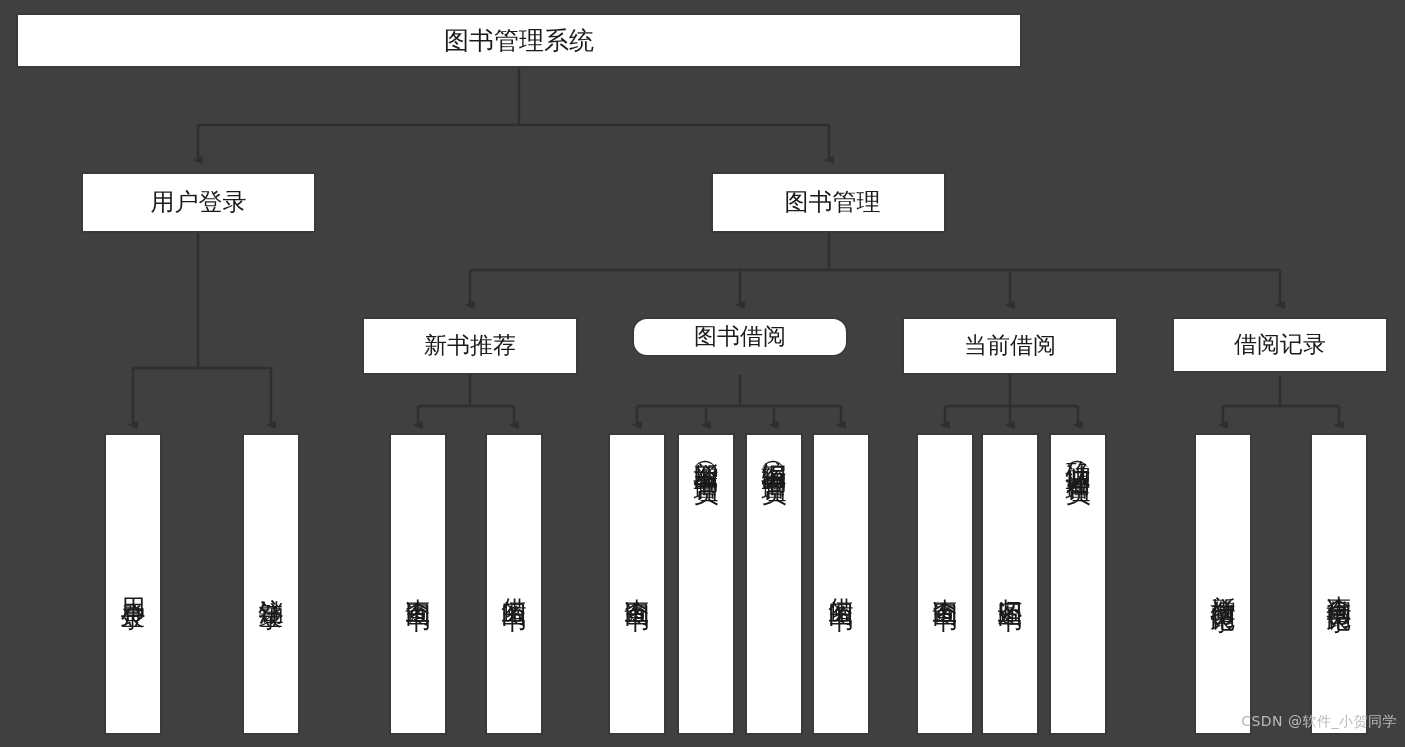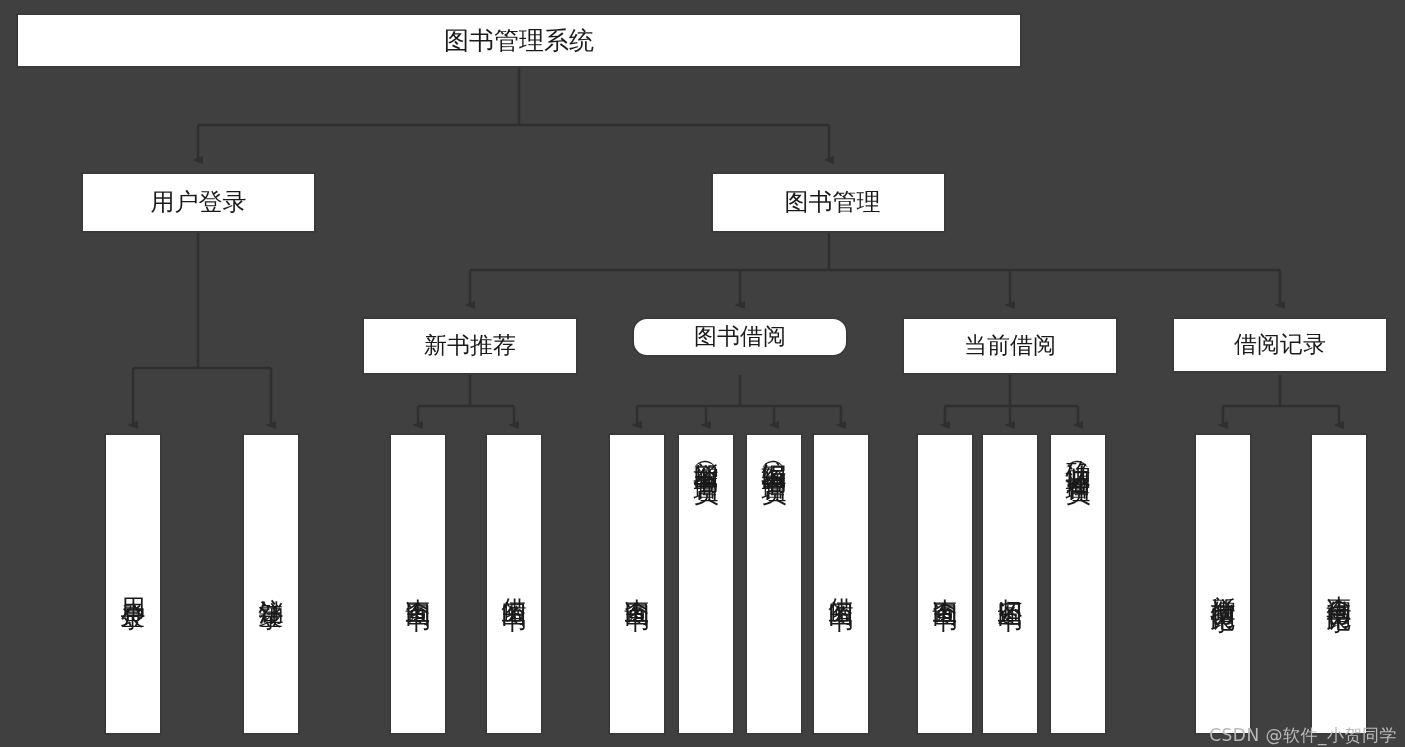--- a/index.html
+++ b/index.html
@@ -64,22 +64,22 @@
     line-height: 1;
     white-space: nowrap;
   }
   .node-leaf.vcenter {
     align-items: center;
     padding-top: 0;
   }
   #watermark {
     position: absolute;
     right: 8px;
-    bottom: 0;
-    font-size: 17px;
+    bottom: 16px;
+    font-size: 14px;
     color: #b9b9b9;
     letter-spacing: 0.5px;
     white-space: nowrap;
   }
 </style>
 </head>
 <body>
 
 <div id="diagram-root">
 

